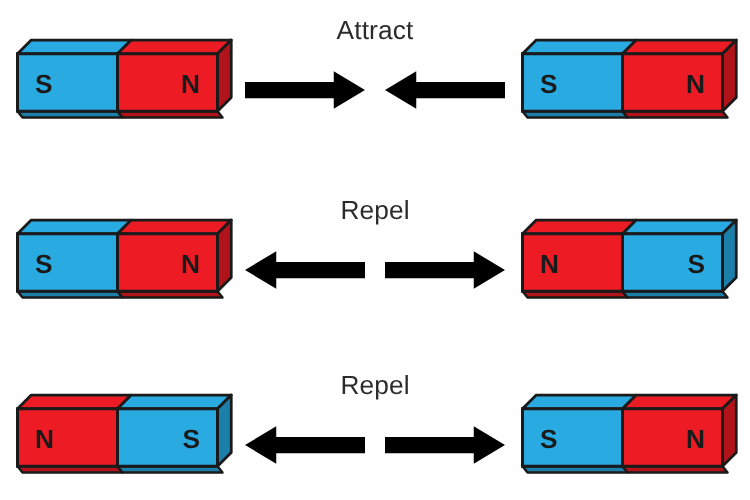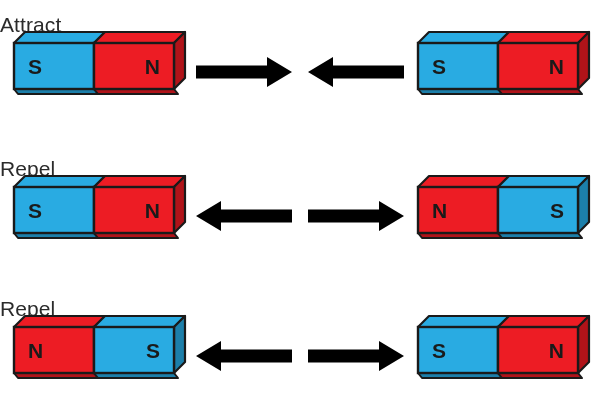--- a/index.html
+++ b/index.html
@@ -47,20 +47,21 @@
     font-family: "Liberation Sans", sans-serif;
     font-size: 21px;
     font-weight: bold;
     fill: #1a1a1a;
   }
 
   
   .pair-label {
     position: absolute;
     width: 600px;
+    text-align: center;
     font-family: "Liberation Sans", sans-serif;
     font-size: 21px;
     font-weight: normal;
     color: #2b2b2b;
     letter-spacing: 0.1px;
     white-space: nowrap;
   }
 
   
   .arrows {

